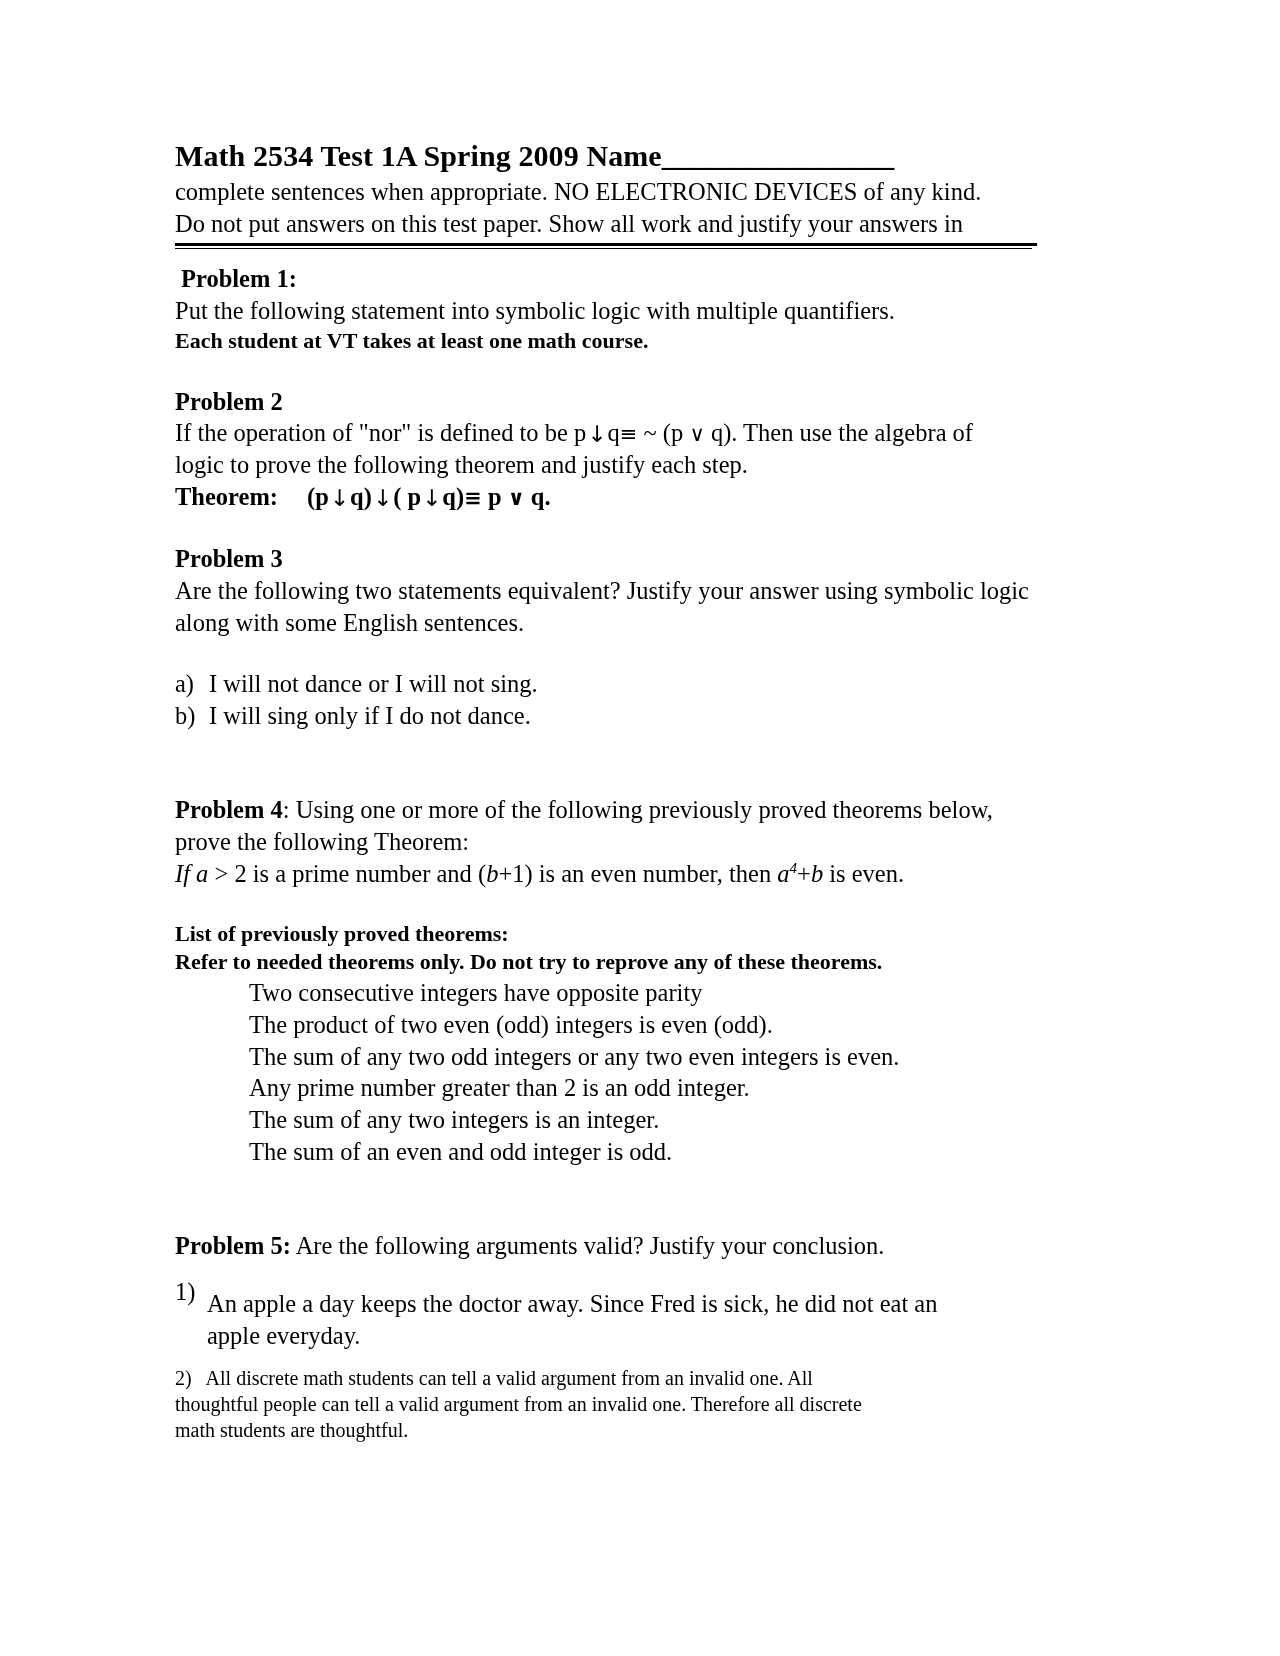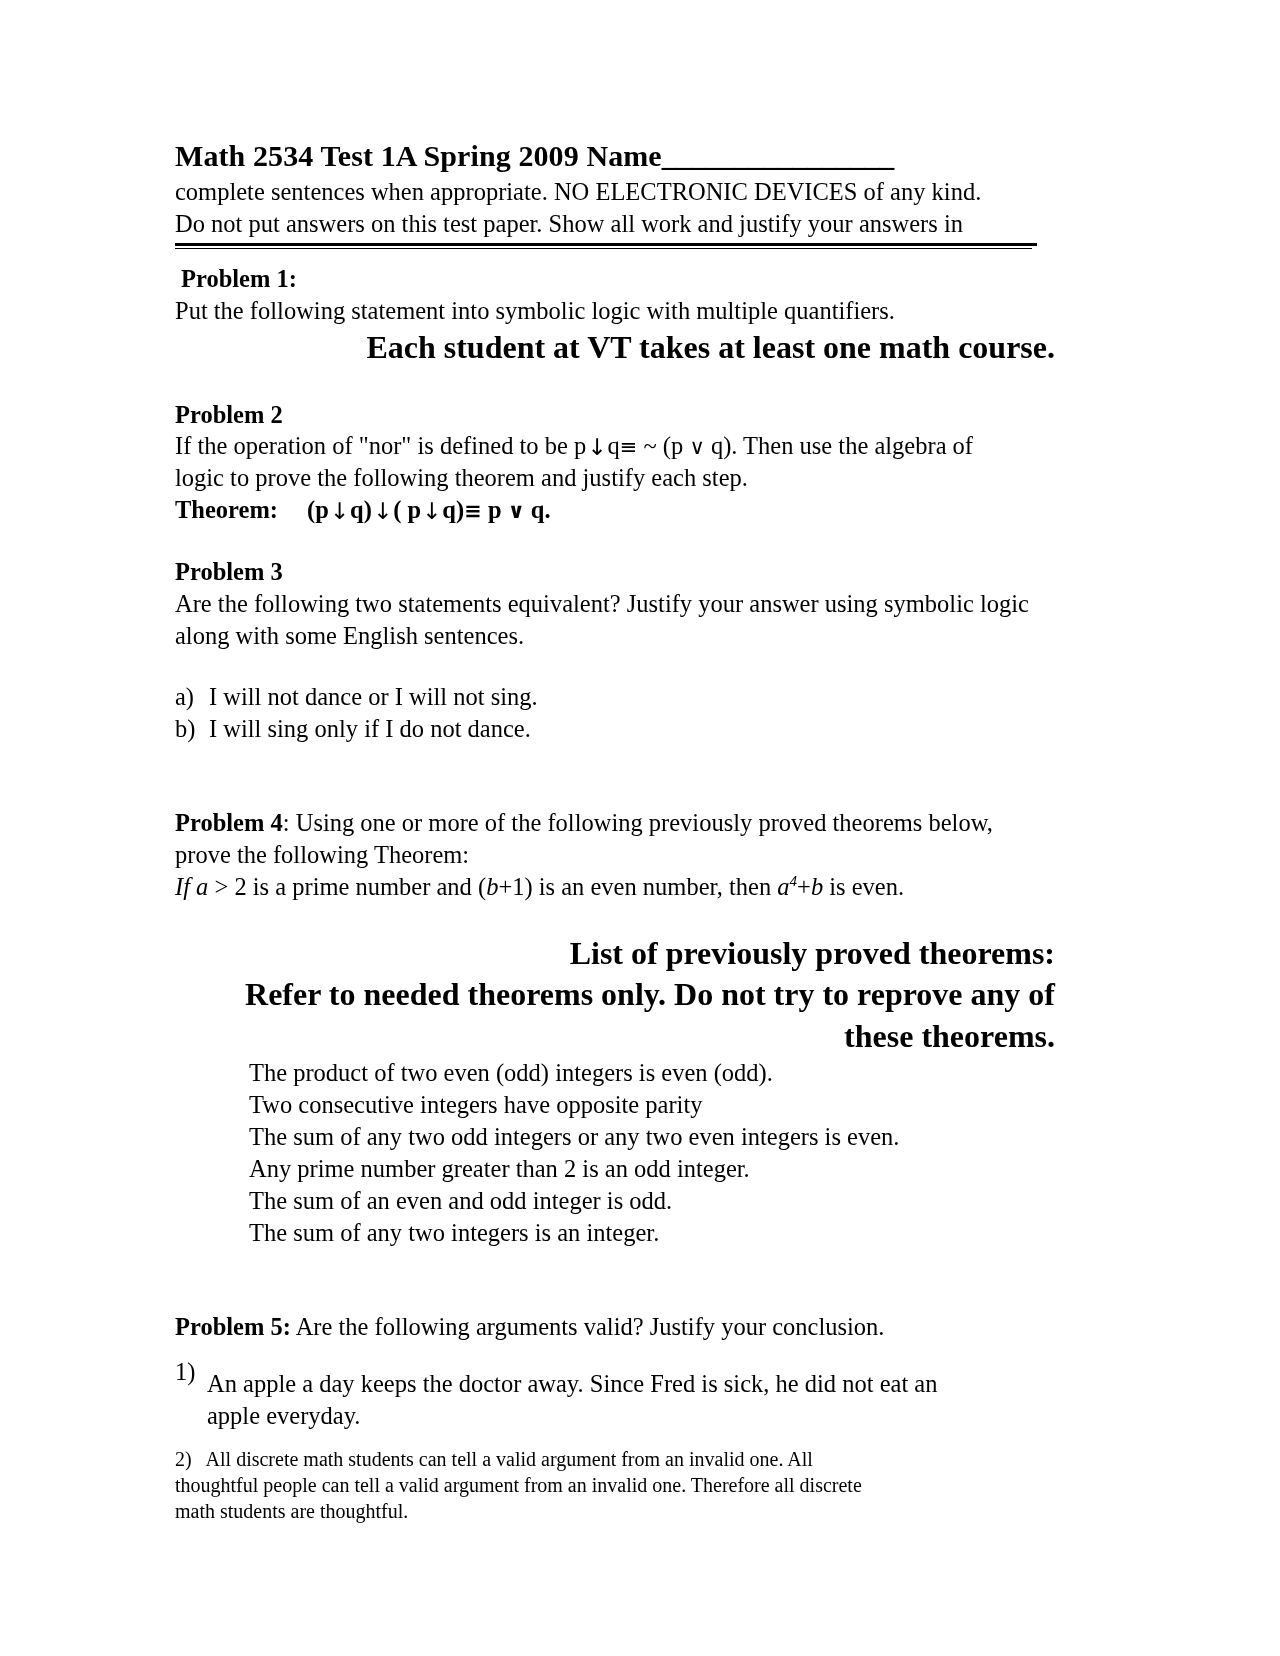--- a/index.html
+++ b/index.html
@@ -62,24 +62,23 @@
     line-height: 1.30;
   }
   .p-head.indent {
     padding-left: 6px;
   }
   .p-body {
     font-size: 24.5px;
     line-height: 1.30;
   }
   .p-bold {
-    font-size: 32px;
-    font-weight: bold;
-    line-height: 1.30;
-    text-align: right;
+    font-size: 22px;
+    font-weight: bold;
+    line-height: 1.30;
   }
   .gap-sm { height: 14px; }
   .gap-md { height: 30px; }
   .gap-xl { height: 62px; }
 
   .listitem {
     font-size: 24.5px;
     line-height: 1.30;
     padding-left: 0px;
     text-indent: 0;
@@ -188,26 +187,26 @@
 
     <div class="gap-xl"></div>
     <div class="p-body"><b>Problem 4</b><span>:  Using one or more of the following previously proved theorems below,</span></div>
     <div class="p-body">prove the following Theorem:</div>
     <div class="mathline"><span class="mi">If</span> <span class="mi">a</span> <span>&gt; 2</span> <span>is a prime number and (</span><span class="mi">b</span><span>+1)</span> <span>is an even number, then</span> <span class="mi">a</span><sup>4</sup><span>+</span><span class="mi">b</span> <span>is even.</span></div>
 
     <div class="gap-md"></div>
     <div class="p-bold">List of previously proved theorems:</div>
     <div class="p-bold">Refer to needed theorems only. Do not try to reprove any of these theorems.</div>
     <div class="thm-list">
+      <div>Two consecutive integers have opposite parity</div>
       <div>The product of two even (odd) integers is even (odd).</div>
-      <div>Two consecutive integers have opposite parity</div>
       <div>The sum of any two odd integers or any two even integers is even.</div>
       <div>Any prime number greater than 2 is an odd integer.</div>
+      <div>The sum of any two integers is an integer.</div>
       <div>The sum of an even and odd integer is odd.</div>
-      <div>The sum of any two integers is an integer.</div>
     </div>
 
     <div class="gap-xl"></div>
     <div class="p-body"><b>Problem 5:</b><span> Are the following arguments valid?  Justify your conclusion.</span></div>
     <div class="gap-sm"></div>
     <div class="hang">
       <span class="marker">1)</span>
       <span class="txt">
         <span>An apple a day keeps the doctor away. Since Fred is sick, he did not eat an</span><br>
         <span>apple everyday.</span>

